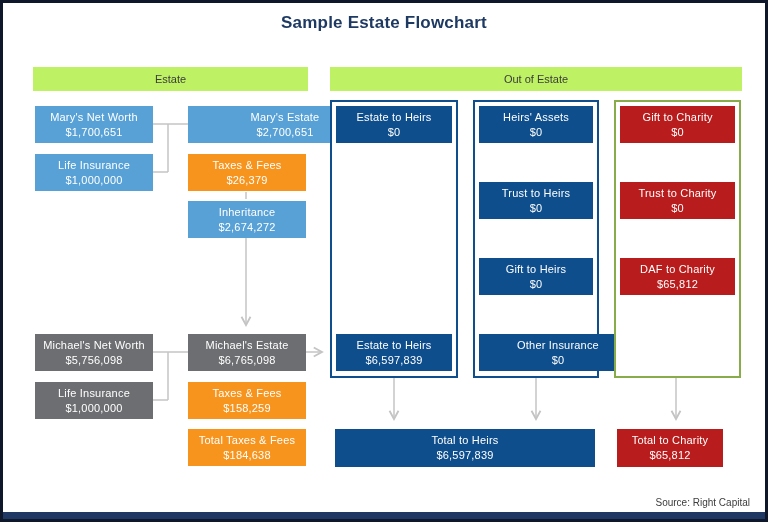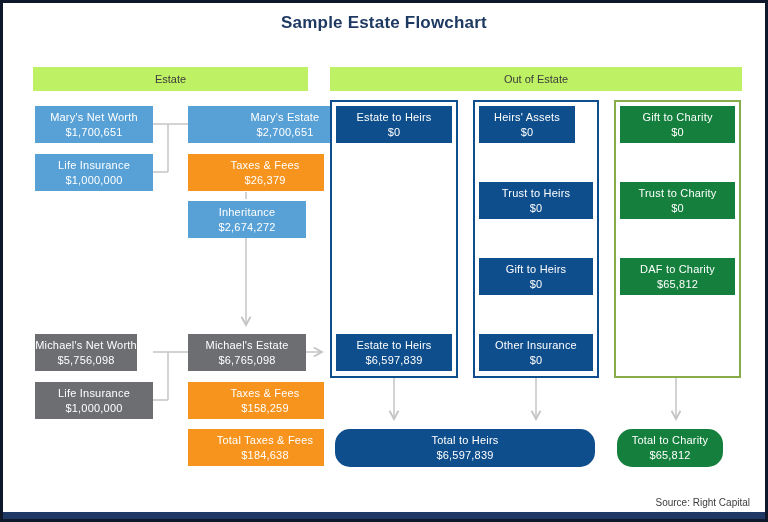--- a/index.html
+++ b/index.html
@@ -17,30 +17,30 @@
     position:absolute;height:24px;background:#bef264;
     display:flex;align-items:center;justify-content:center;
     font-size:11px;color:#3C3C3C;
   }
   .box{
     position:absolute;height:37px;color:#fff;
     display:flex;flex-direction:column;align-items:center;justify-content:center;
     font-size:11px;line-height:15px;text-align:center;letter-spacing:.2px;
   }
   .blue{background:#58A1D6;}
-  .orange{background:#F7941E;padding-left:18px;}
+  .orange{background:#F7941E;}
   .gray{background:#6D6E71;}
   .navy{background:#0F4E8C;}
-  .green{background:#15803d;}
+  .green{background:#b91c1c;}
   .col-container{
     position:absolute;top:97px;height:278px;background:#fff;
     box-sizing:border-box;border:2px solid #0F4E8C;
   }
   .col-container.green-border{border-color:#89AC4A;}
-  .total-box{height:38px;border-radius:15px;}
+  .total-box{height:38px;}
   .connectors{position:absolute;left:0;top:0;pointer-events:none;}
   .source{
     position:absolute;top:494px;right:15px;
     font-size:10px;color:#3C3C3C;
   }
   .bottom-bar{
     position:absolute;left:0;bottom:0;width:100%;height:7px;background:#1F3864;
   }
 </style>
 </head>
@@ -99,21 +99,21 @@
   </div>
   <div class="box orange" style="left:185px;top:151px;width:118px;">
     <div>Taxes &amp; Fees</div>
     <div>$26,379</div>
   </div>
   <div class="box blue" style="left:185px;top:198px;width:118px;">
     <div>Inheritance</div>
     <div>$2,674,272</div>
   </div>
 
-  <div class="box gray" style="left:32px;top:331px;width:102px;">
+  <div class="box gray" style="left:32px;top:331px;width:118px;">
     <div>Michael's Net Worth</div>
     <div>$5,756,098</div>
   </div>
   <div class="box gray" style="left:32px;top:379px;width:118px;">
     <div>Life Insurance</div>
     <div>$1,000,000</div>
   </div>
   <div class="box gray" style="left:185px;top:331px;width:118px;">
     <div>Michael's Estate</div>
     <div>$6,765,098</div>
@@ -131,33 +131,33 @@
   <div class="box navy" style="left:333px;top:103px;width:116px;">
     <div>Estate to Heirs</div>
     <div>$0</div>
   </div>
   <div class="box navy" style="left:333px;top:331px;width:116px;">
     <div>Estate to Heirs</div>
     <div>$6,597,839</div>
   </div>
 
   <div class="col-container" style="left:470px;width:126px;"></div>
-  <div class="box navy" style="left:476px;top:103px;width:96px;">
+  <div class="box navy" style="left:476px;top:103px;width:114px;">
     <div>Heirs' Assets</div>
     <div>$0</div>
   </div>
   <div class="box navy" style="left:476px;top:179px;width:114px;">
     <div>Trust to Heirs</div>
     <div>$0</div>
   </div>
   <div class="box navy" style="left:476px;top:255px;width:114px;">
     <div>Gift to Heirs</div>
     <div>$0</div>
   </div>
-  <div class="box navy" style="left:476px;top:331px;width:114px;">
+  <div class="box navy" style="left:476px;top:331px;width:114px;padding-left:22px;">
     <div>Other Insurance</div>
     <div>$0</div>
   </div>
 
   <div class="col-container green-border" style="left:611px;width:127px;"></div>
   <div class="box green" style="left:617px;top:103px;width:115px;">
     <div>Gift to Charity</div>
     <div>$0</div>
   </div>
   <div class="box green" style="left:617px;top:179px;width:115px;">

